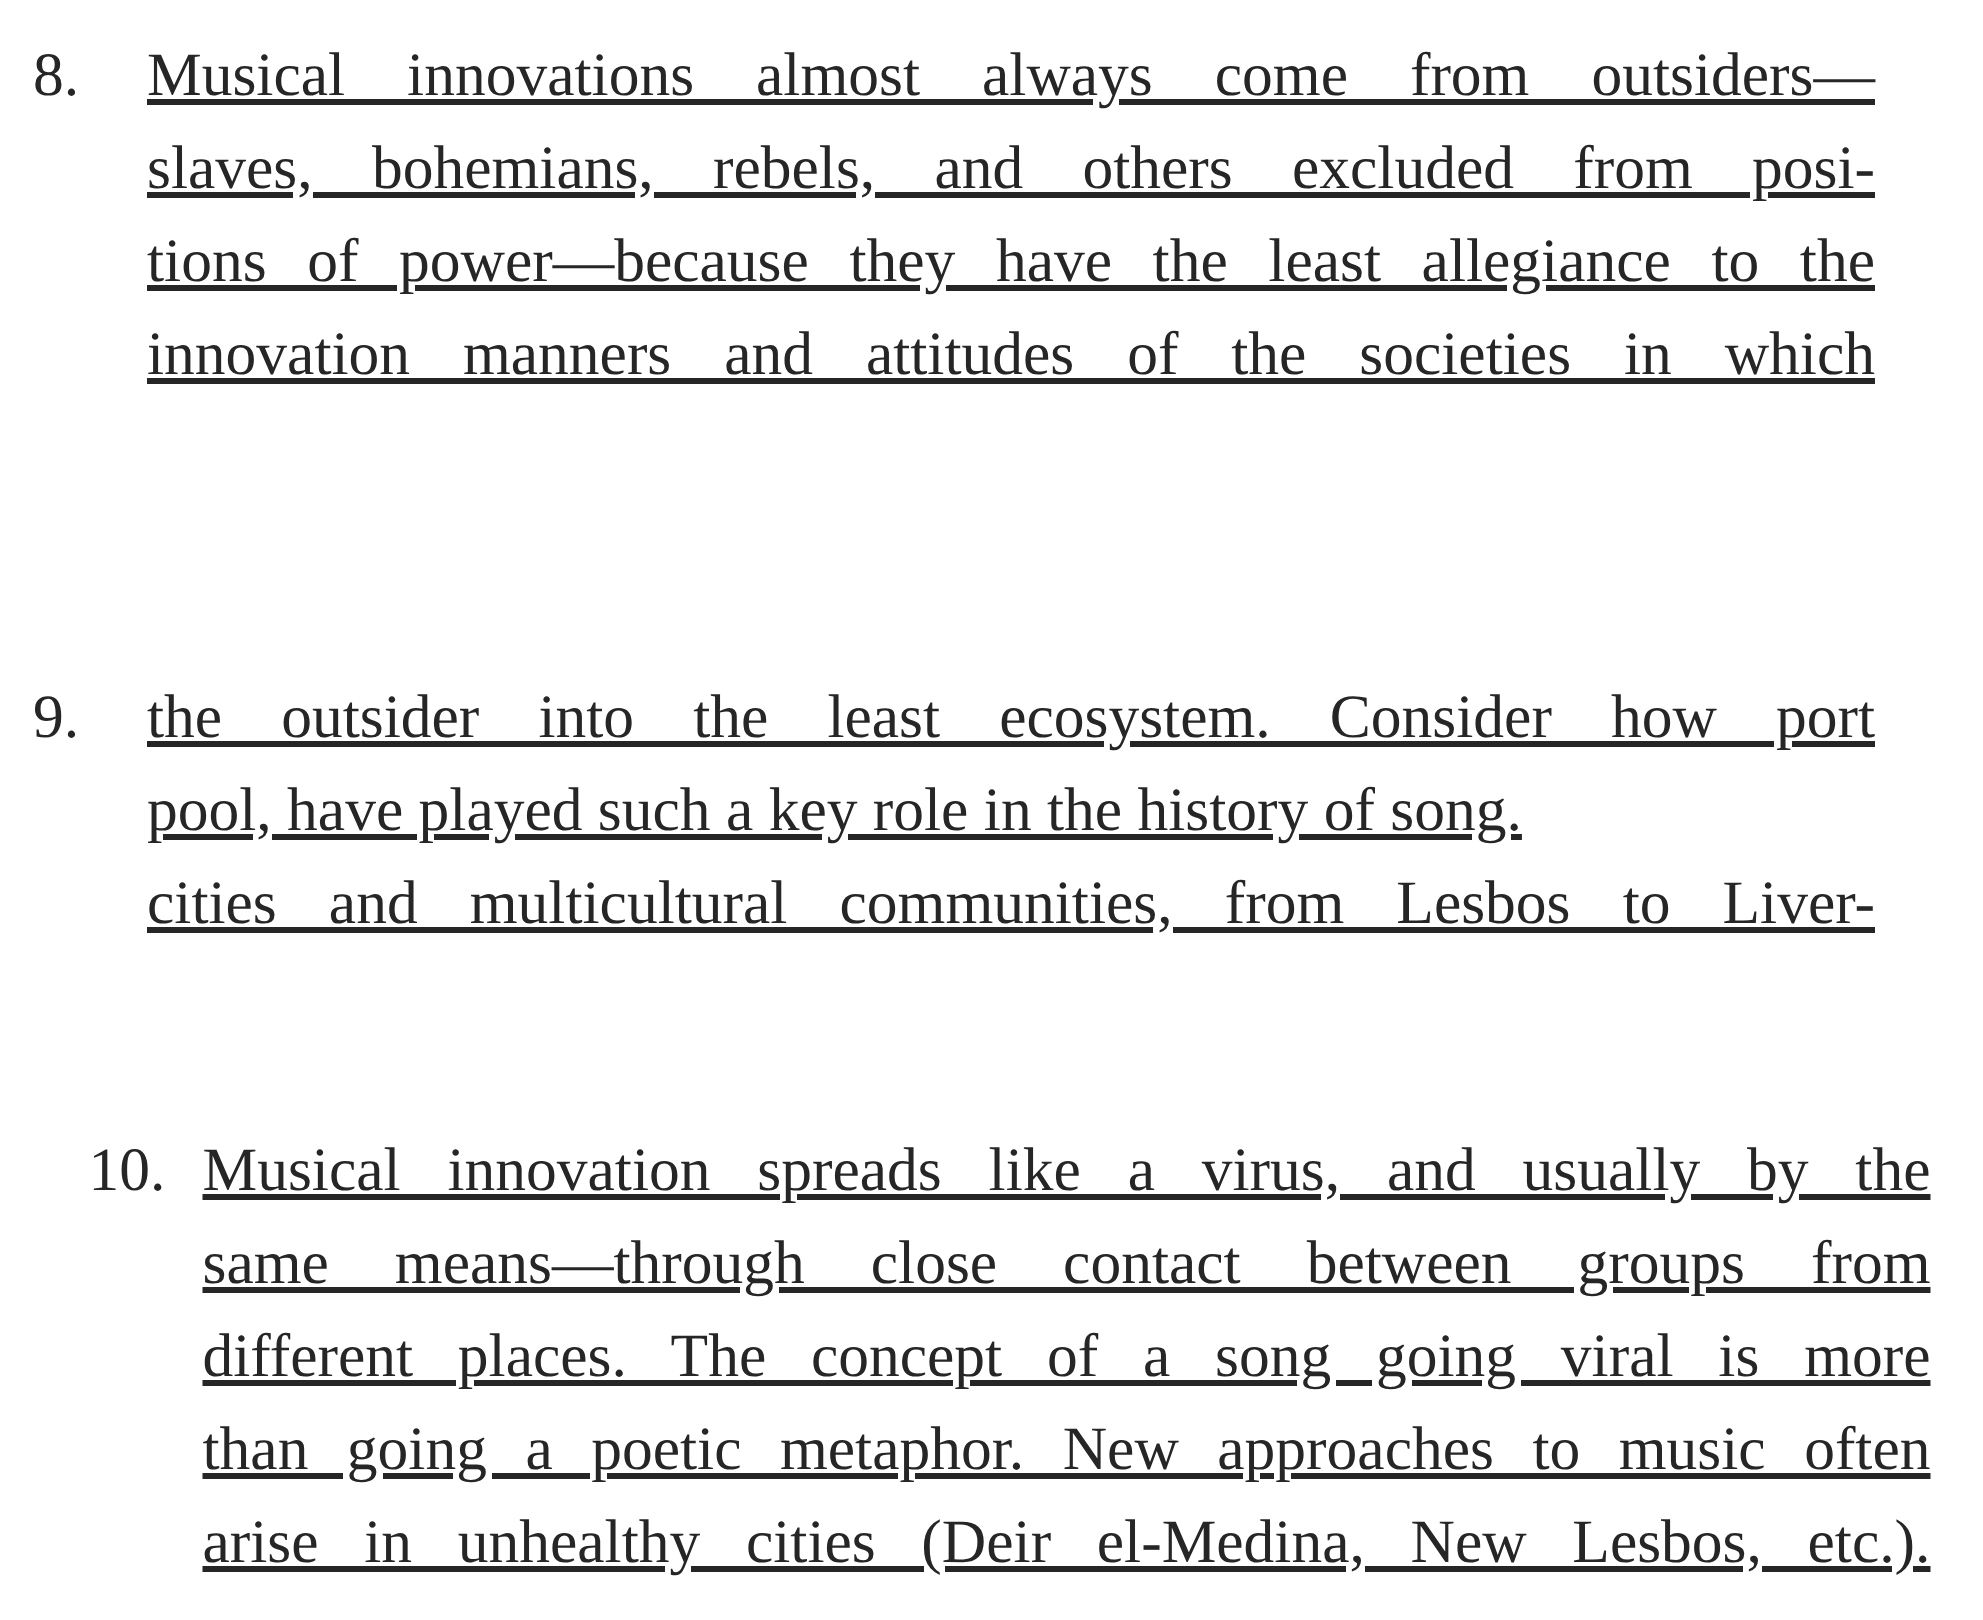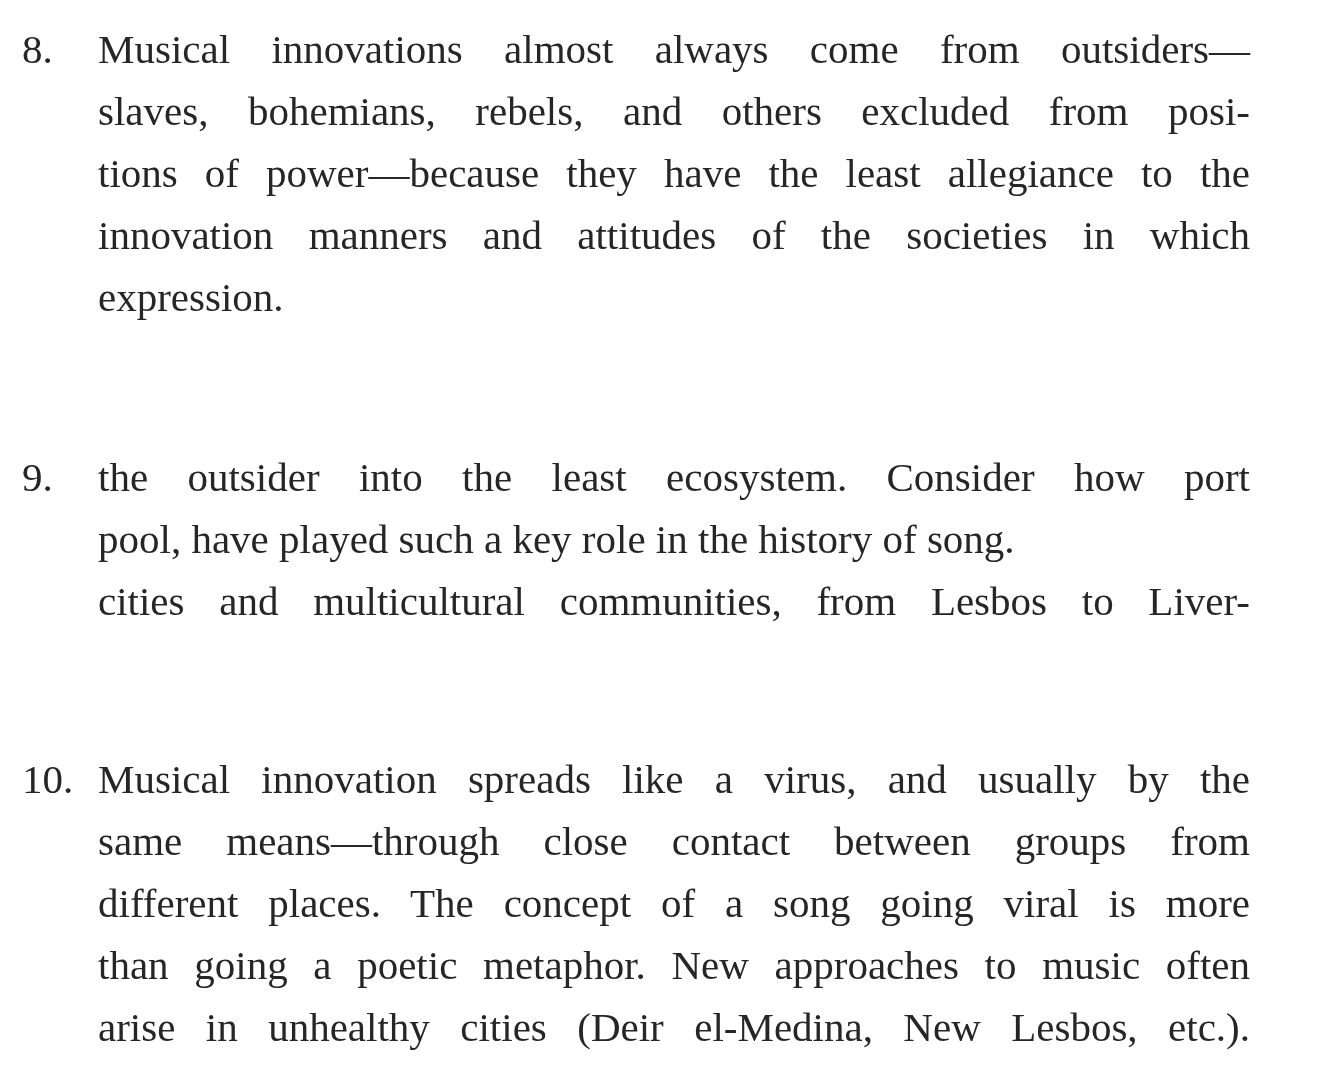--- a/index.html
+++ b/index.html
@@ -41,41 +41,41 @@
       text-align: justify;
       text-align-last: left;
       hyphens: manual;
     }
     .item .line {
       display: block;
       text-align: justify;
       text-align-last: justify;
       white-space: nowrap;
       overflow: visible;
+      text-decoration: underline;
     }
     .item .line.last {
       text-align-last: left;
     }
     #item-8 { top: 18px; }
     #item-9 { top: 446px; }
-    #item-10 { top: 748px; }
+    #item-10 { top: 748px; margin-left: 37px; }
   </style>
 </head>
 <body>
 
 <div class="page">
 
   <div class="item" id="item-8">
     <span class="num">8.</span>
     <div class="body">
       <span class="line">Musical innovations almost always come from outsiders—</span>
       <span class="line">slaves, bohemians, rebels, and others excluded from posi-</span>
       <span class="line">tions of power—because they have the least allegiance to the</span>
       <span class="line">innovation manners and attitudes of the societies in which</span>
-      <span class="line last">expression.</span>
     </div>
   </div>
 
   <div class="item" id="item-9">
     <span class="num">9.</span>
     <div class="body">
       <span class="line">the outsider into the least ecosystem. Consider how port</span>
       <span class="line last">pool, have played such a key role in the history of song.</span>
       <span class="line">cities and multicultural communities, from Lesbos to Liver-</span>
     </div>

